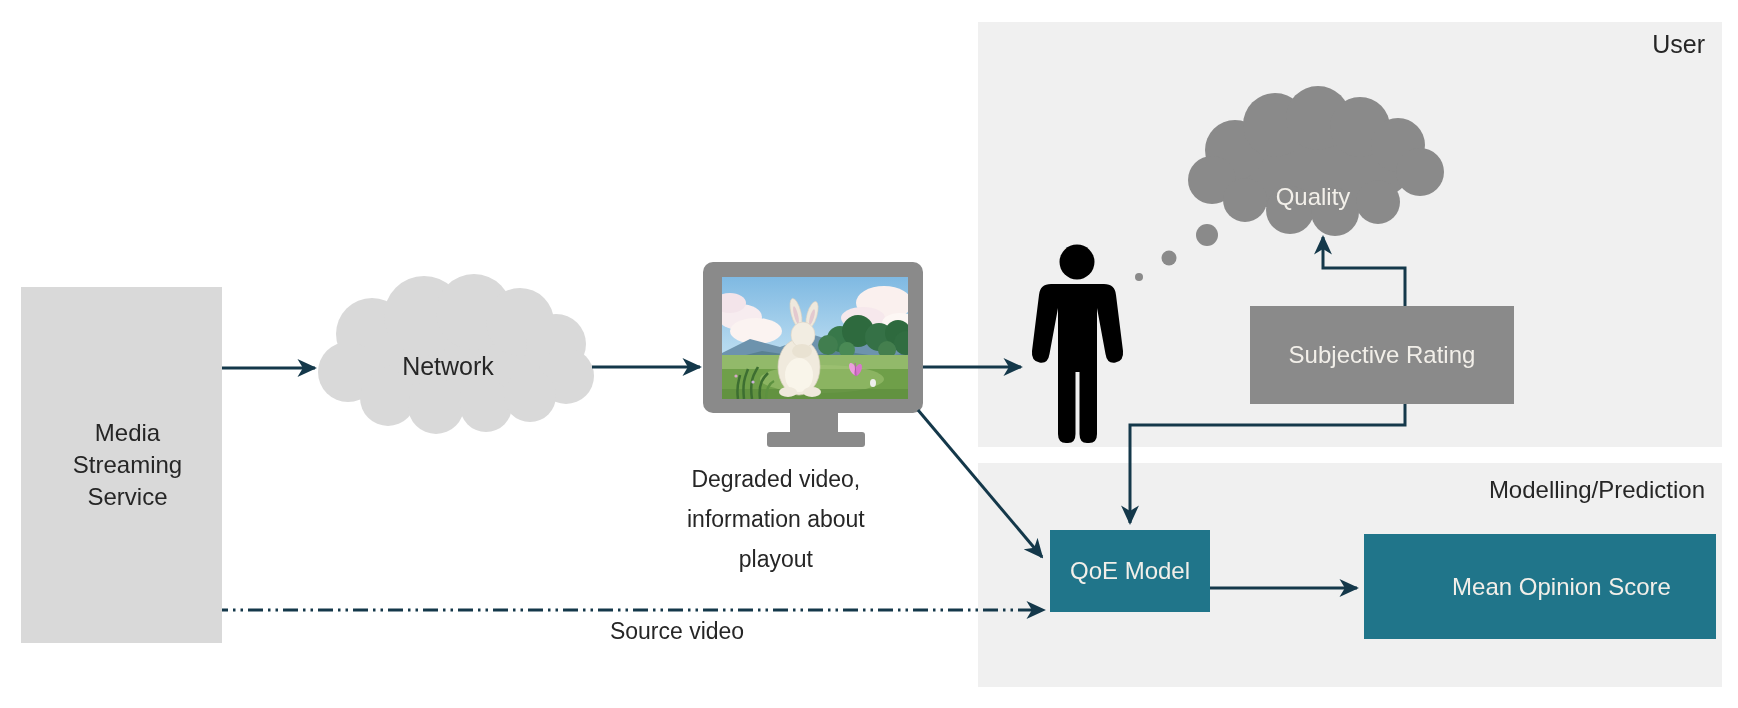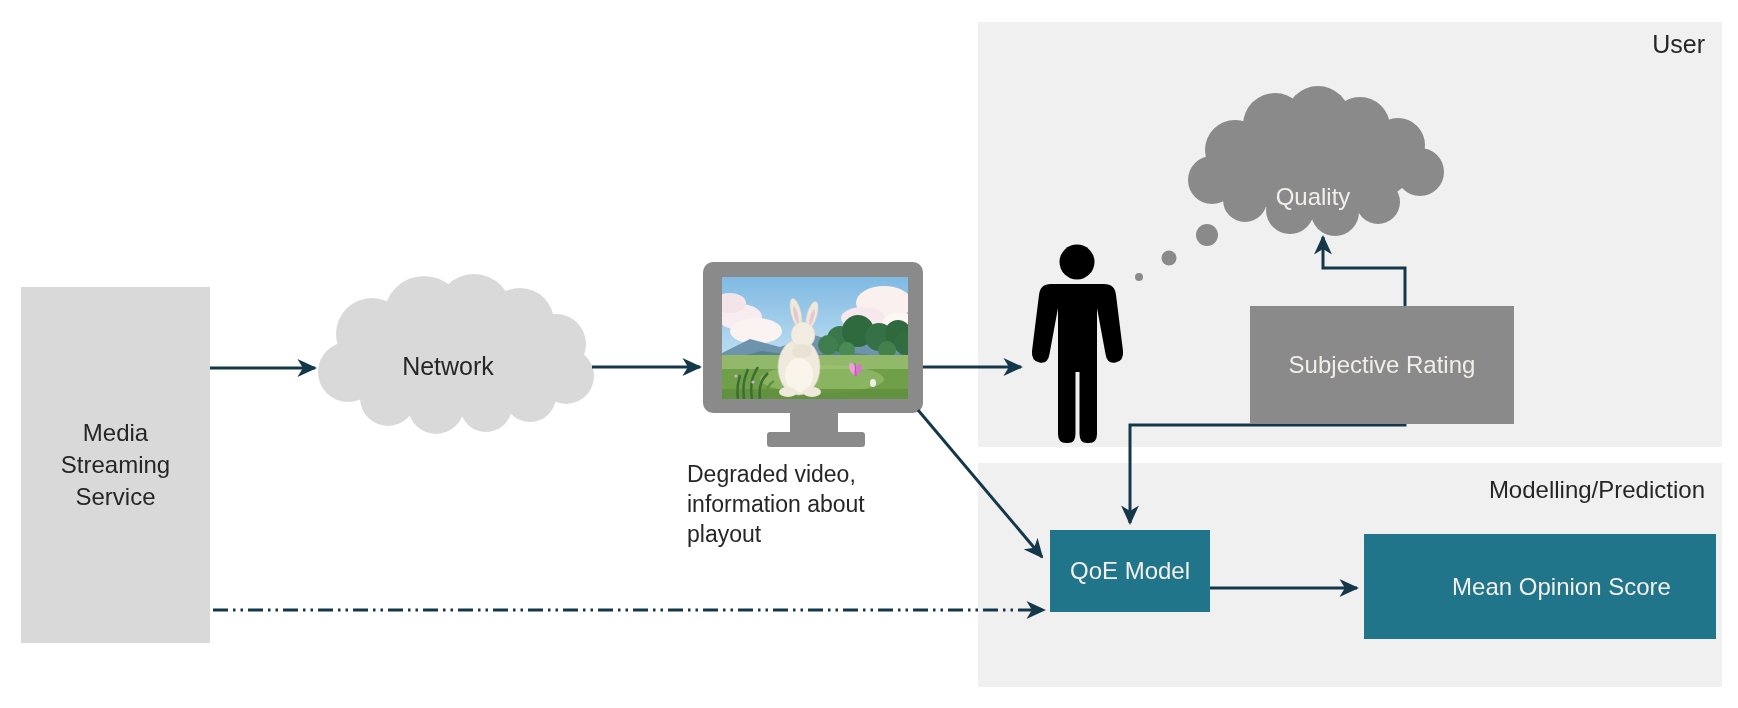--- a/index.html
+++ b/index.html
@@ -21,30 +21,30 @@
   .flow-dash{stroke-dasharray:15 5 2.5 5 2.5 5;}
   #arrowhead path{fill:var(--line);}
   .box{position:absolute;display:flex;align-items:center;justify-content:center;
        z-index:2;text-align:center;}
   .box-teal{background:var(--teal);color:var(--boxtext);font-size:24px;}
   .box-gray{background:var(--midgray);color:var(--boxtext);font-size:24px;}
   .box-lightgray{background:var(--lightgray);color:var(--ink);font-size:24px;
        white-space:pre-line;line-height:32px;}
   #qoe-box{left:1050px;top:530px;width:160px;height:82px;}
   #mos-box{left:1364px;top:534px;width:309px;height:105px;padding-left:43px;}
-  #subjective-box{left:1250px;top:306px;width:264px;height:118px;}
-  #media-box{left:21px;top:287px;width:189px;height:356px;}
+  #subjective-box{left:1250px;top:306px;width:264px;height:98px;}
+  #media-box{left:21px;top:287px;width:189px;height:356px;padding-left:12px;}
   .label{position:absolute;color:var(--ink);z-index:3;}
   #user-label{right:33px;top:30px;font-size:25px;}
   #modelling-label{right:33px;top:476px;font-size:24px;}
   #network-label{left:348px;top:352px;width:200px;text-align:center;font-size:25px;}
   #quality-label{left:1233px;top:147px;width:160px;text-align:center;
                  color:var(--boxtext);font-size:24px;margin-top:36px;}
-  #degraded-caption{left:687px;top:459px;font-size:23px;line-height:30px;
-                    white-space:pre-line;}
+  #degraded-caption{left:687px;top:459px;font-size:23px;line-height:40px;
+                    white-space:pre-line;text-align:center;}
   #source-label{left:527px;top:618px;width:300px;text-align:center;font-size:23px;}
 </style>
 </head>
 <body>
 
 <div id="stage">
 
   <div class="region" id="region-user"></div>
   <div class="region" id="region-modelling"></div>
 
@@ -193,13 +193,14 @@
     <span>Mean Opinion Score</span>
   </div>
 
   <div class="label" id="user-label">User</div>
   <div class="label" id="network-label">Network</div>
   <div class="label" id="modelling-label">Modelling/Prediction</div>
   <div class="label" id="quality-label">Quality</div>
   <div class="label" id="degraded-caption">Degraded video,
 information about
 playout</div>
+  <div class="label" id="source-label">Source video</div>
 </div>
 
 </body></html>

